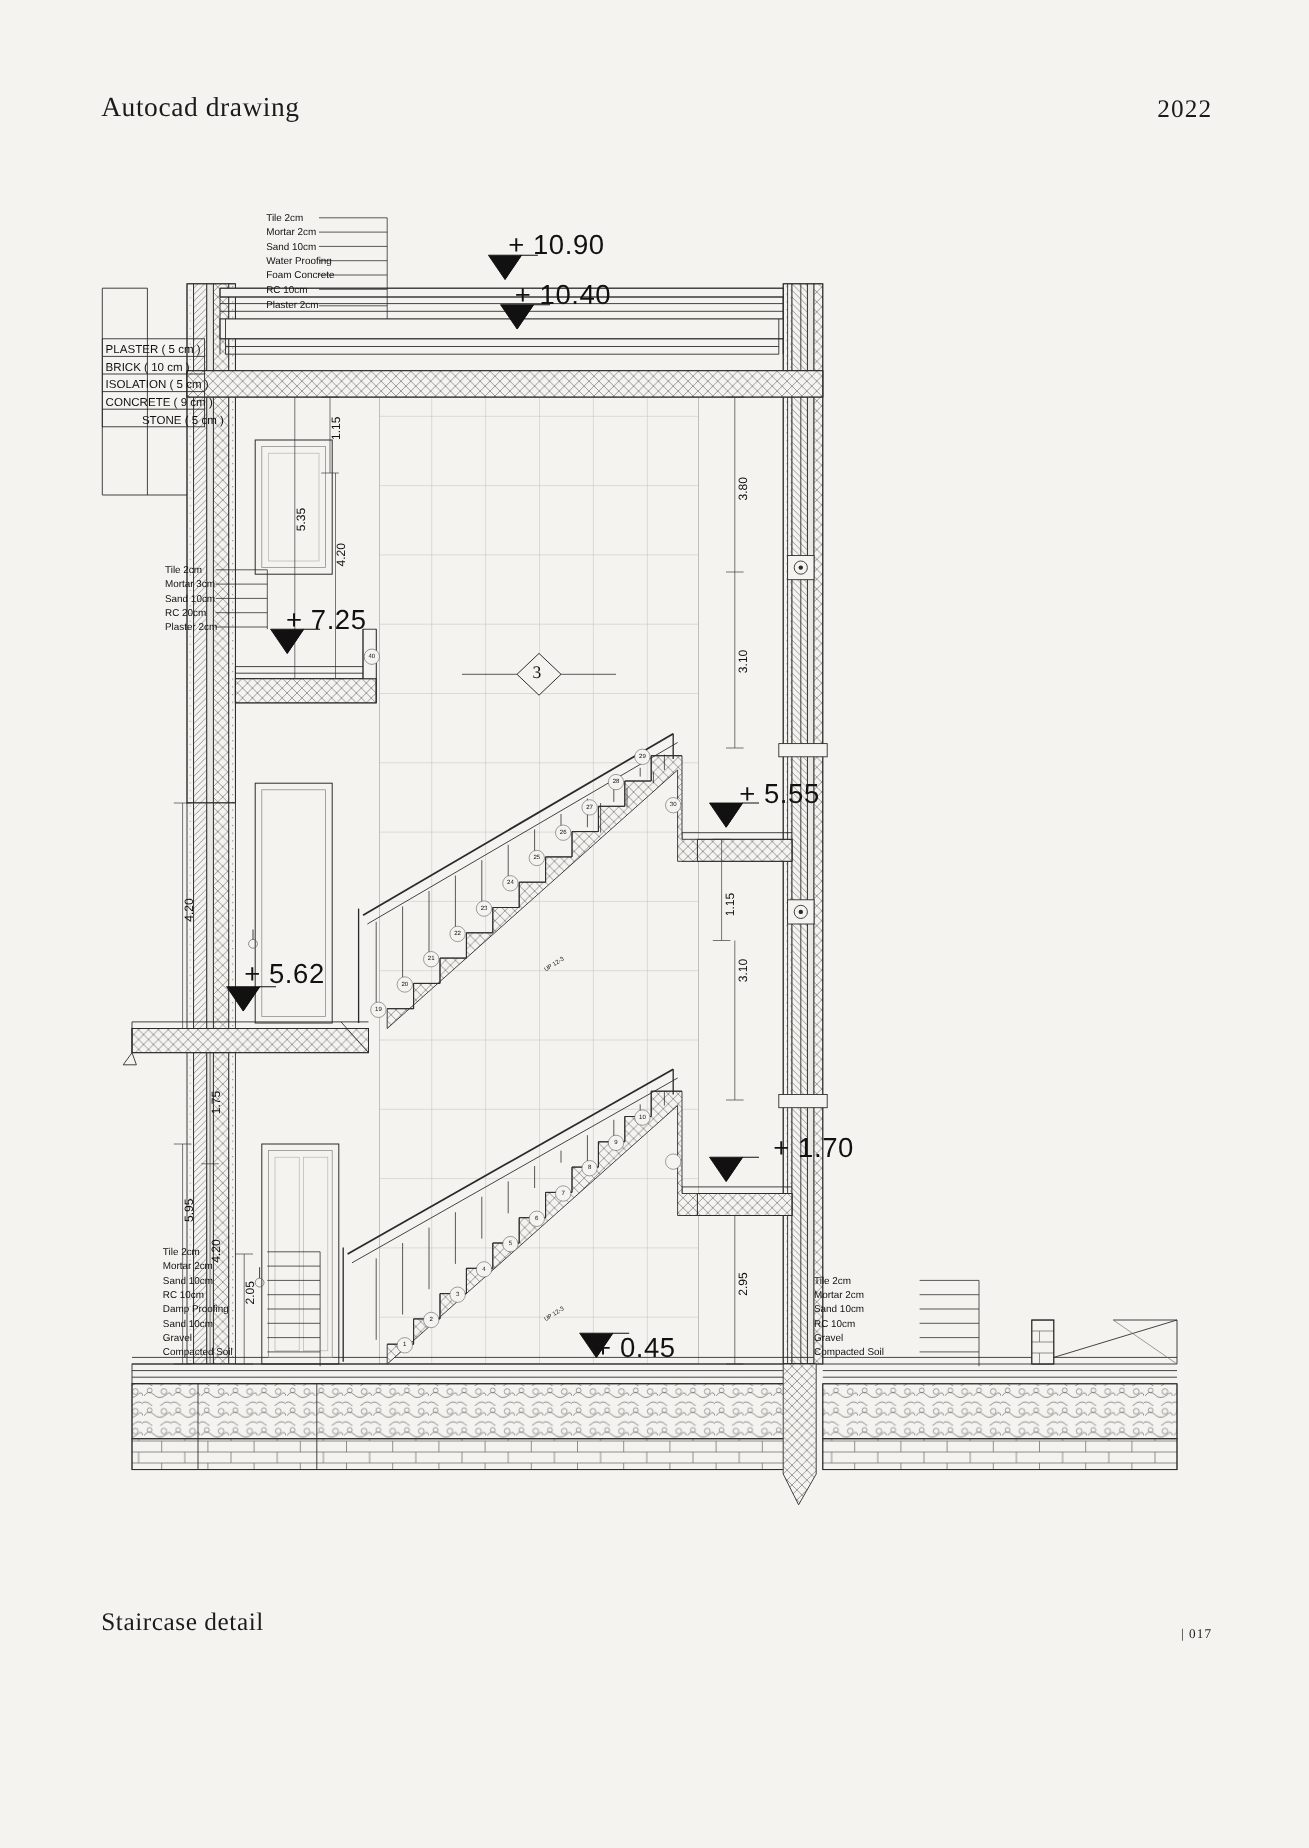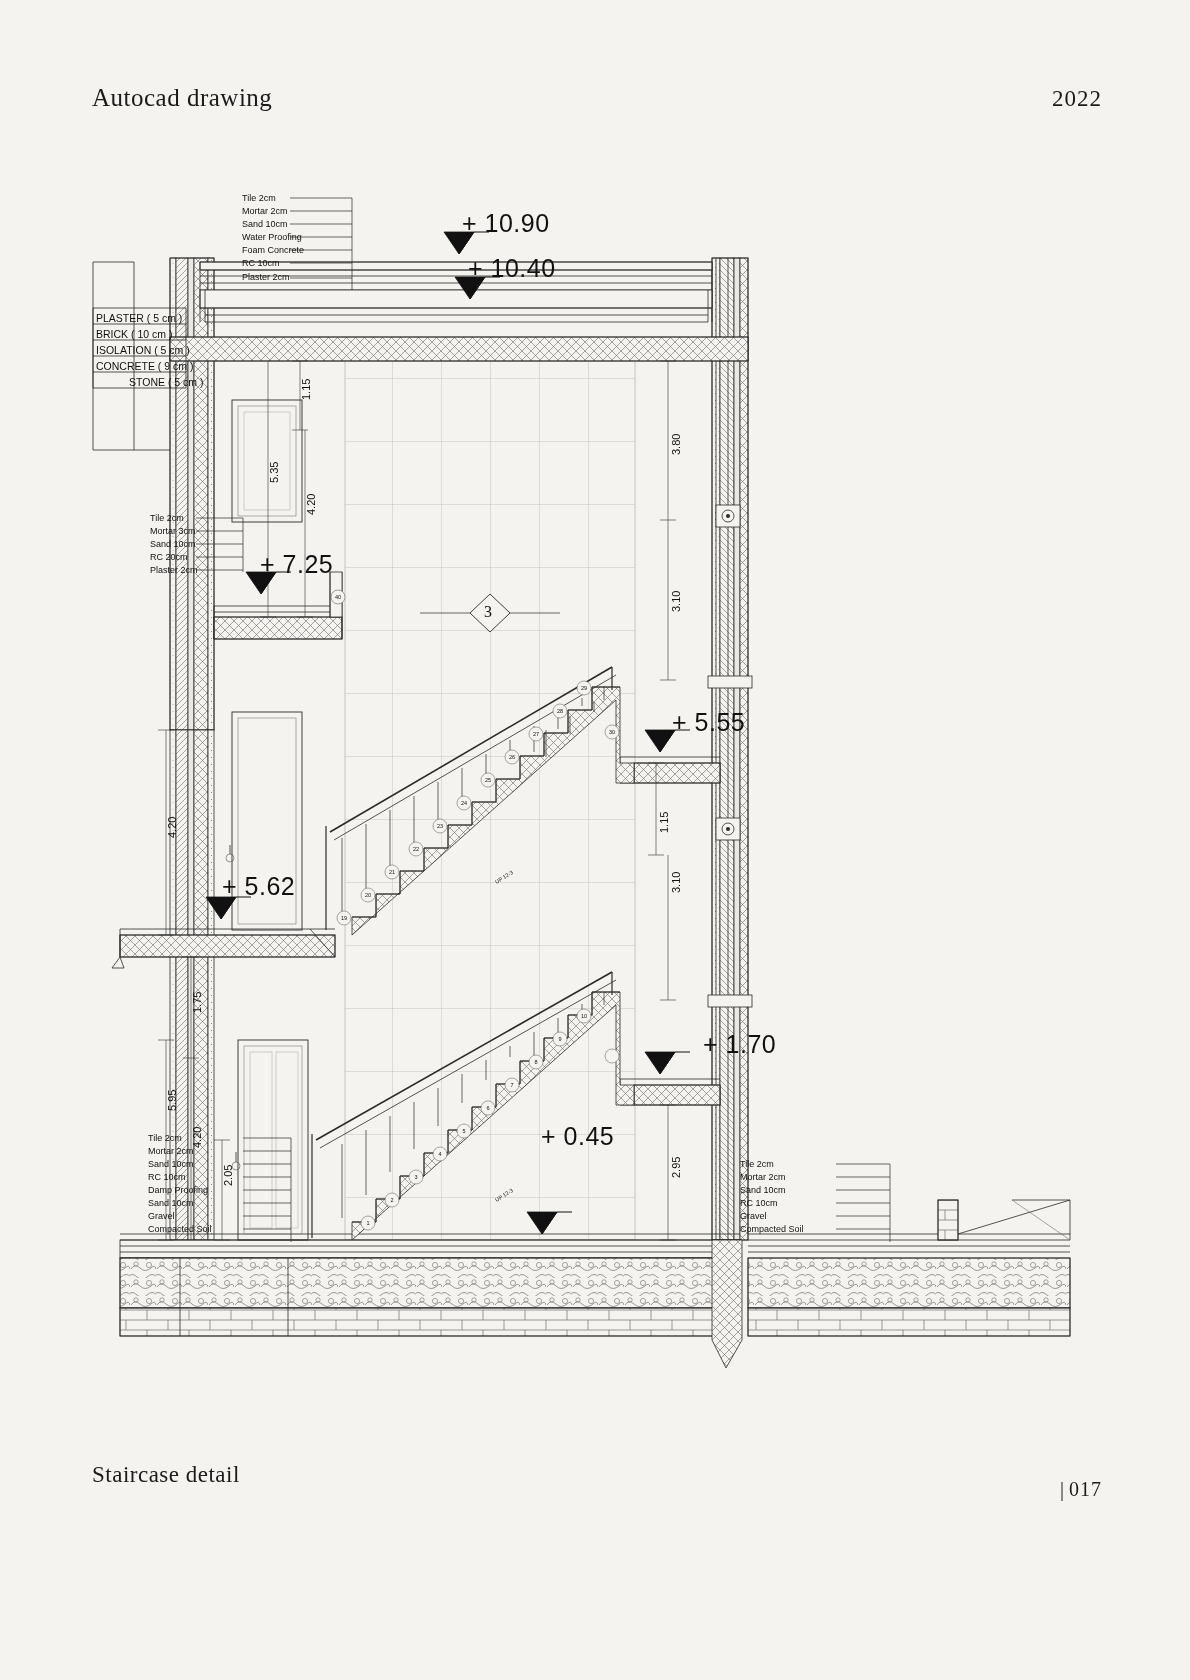--- a/index.html
+++ b/index.html
@@ -24,21 +24,21 @@
     font-size:23px;letter-spacing:1px;color:#1b1b1b;
   }
   .ftr-title{
     position:absolute;left:92px;top:1462px;
     font-family:"Liberation Serif",serif;
     font-size:23px;letter-spacing:.5px;color:#1b1b1b;
   }
   .ftr-page{
     position:absolute;right:88px;top:1478px;
     font-family:"Liberation Serif",serif;
-    font-size:20px;letter-spacing:1px;color:#1b1b1b;
+    font-size:12px;letter-spacing:1px;color:#1b1b1b;
   }
   .ftr-page .bar{margin-right:4px;}
 
   
   #dwg{position:absolute;left:0;top:0;width:1190px;height:1680px;}
 
   
   .lbl{
     position:absolute;
     font-family:"Liberation Sans",sans-serif;
@@ -540,21 +540,21 @@
   <div class="lbl r" style="left:740px;top:1198px;width:92px;">RC 10cm</div>
   <div class="lbl r" style="left:740px;top:1211px;width:92px;">Gravel</div>
   <div class="lbl r" style="left:740px;top:1224px;width:92px;">Compacted Soil</div>
 
   <div class="lev" style="left:462px;top:209px;">+ 10.90</div>
   <div class="lev" style="left:468px;top:254px;">+ 10.40</div>
   <div class="lev" style="left:260px;top:550px;">+ 7.25</div>
   <div class="lev" style="left:672px;top:708px;">+ 5.55</div>
   <div class="lev" style="left:222px;top:872px;">+ 5.62</div>
   <div class="lev" style="left:672px;top:1030px;margin-left:31px;">+ 1.70</div>
-  <div class="lev" style="left:541px;top:1122px;">+ 0.45</div>
+  <div class="lev" style="left:541px;top:1212px;">+ 0.45</div>
 
   <div class="dim" style="left:300px;top:400px;">1.15</div>
   <div class="dim" style="left:268px;top:483px;">5.35</div>
   <div class="dim" style="left:305px;top:515px;">4.20</div>
   <div class="dim" style="left:670px;top:455px;">3.80</div>
   <div class="dim" style="left:670px;top:612px;">3.10</div>
   <div class="dim" style="left:658px;top:833px;">1.15</div>
   <div class="dim" style="left:670px;top:893px;">3.10</div>
   <div class="dim" style="left:166px;top:838px;">4.20</div>
   <div class="dim" style="left:191px;top:1013px;">1.75</div>

